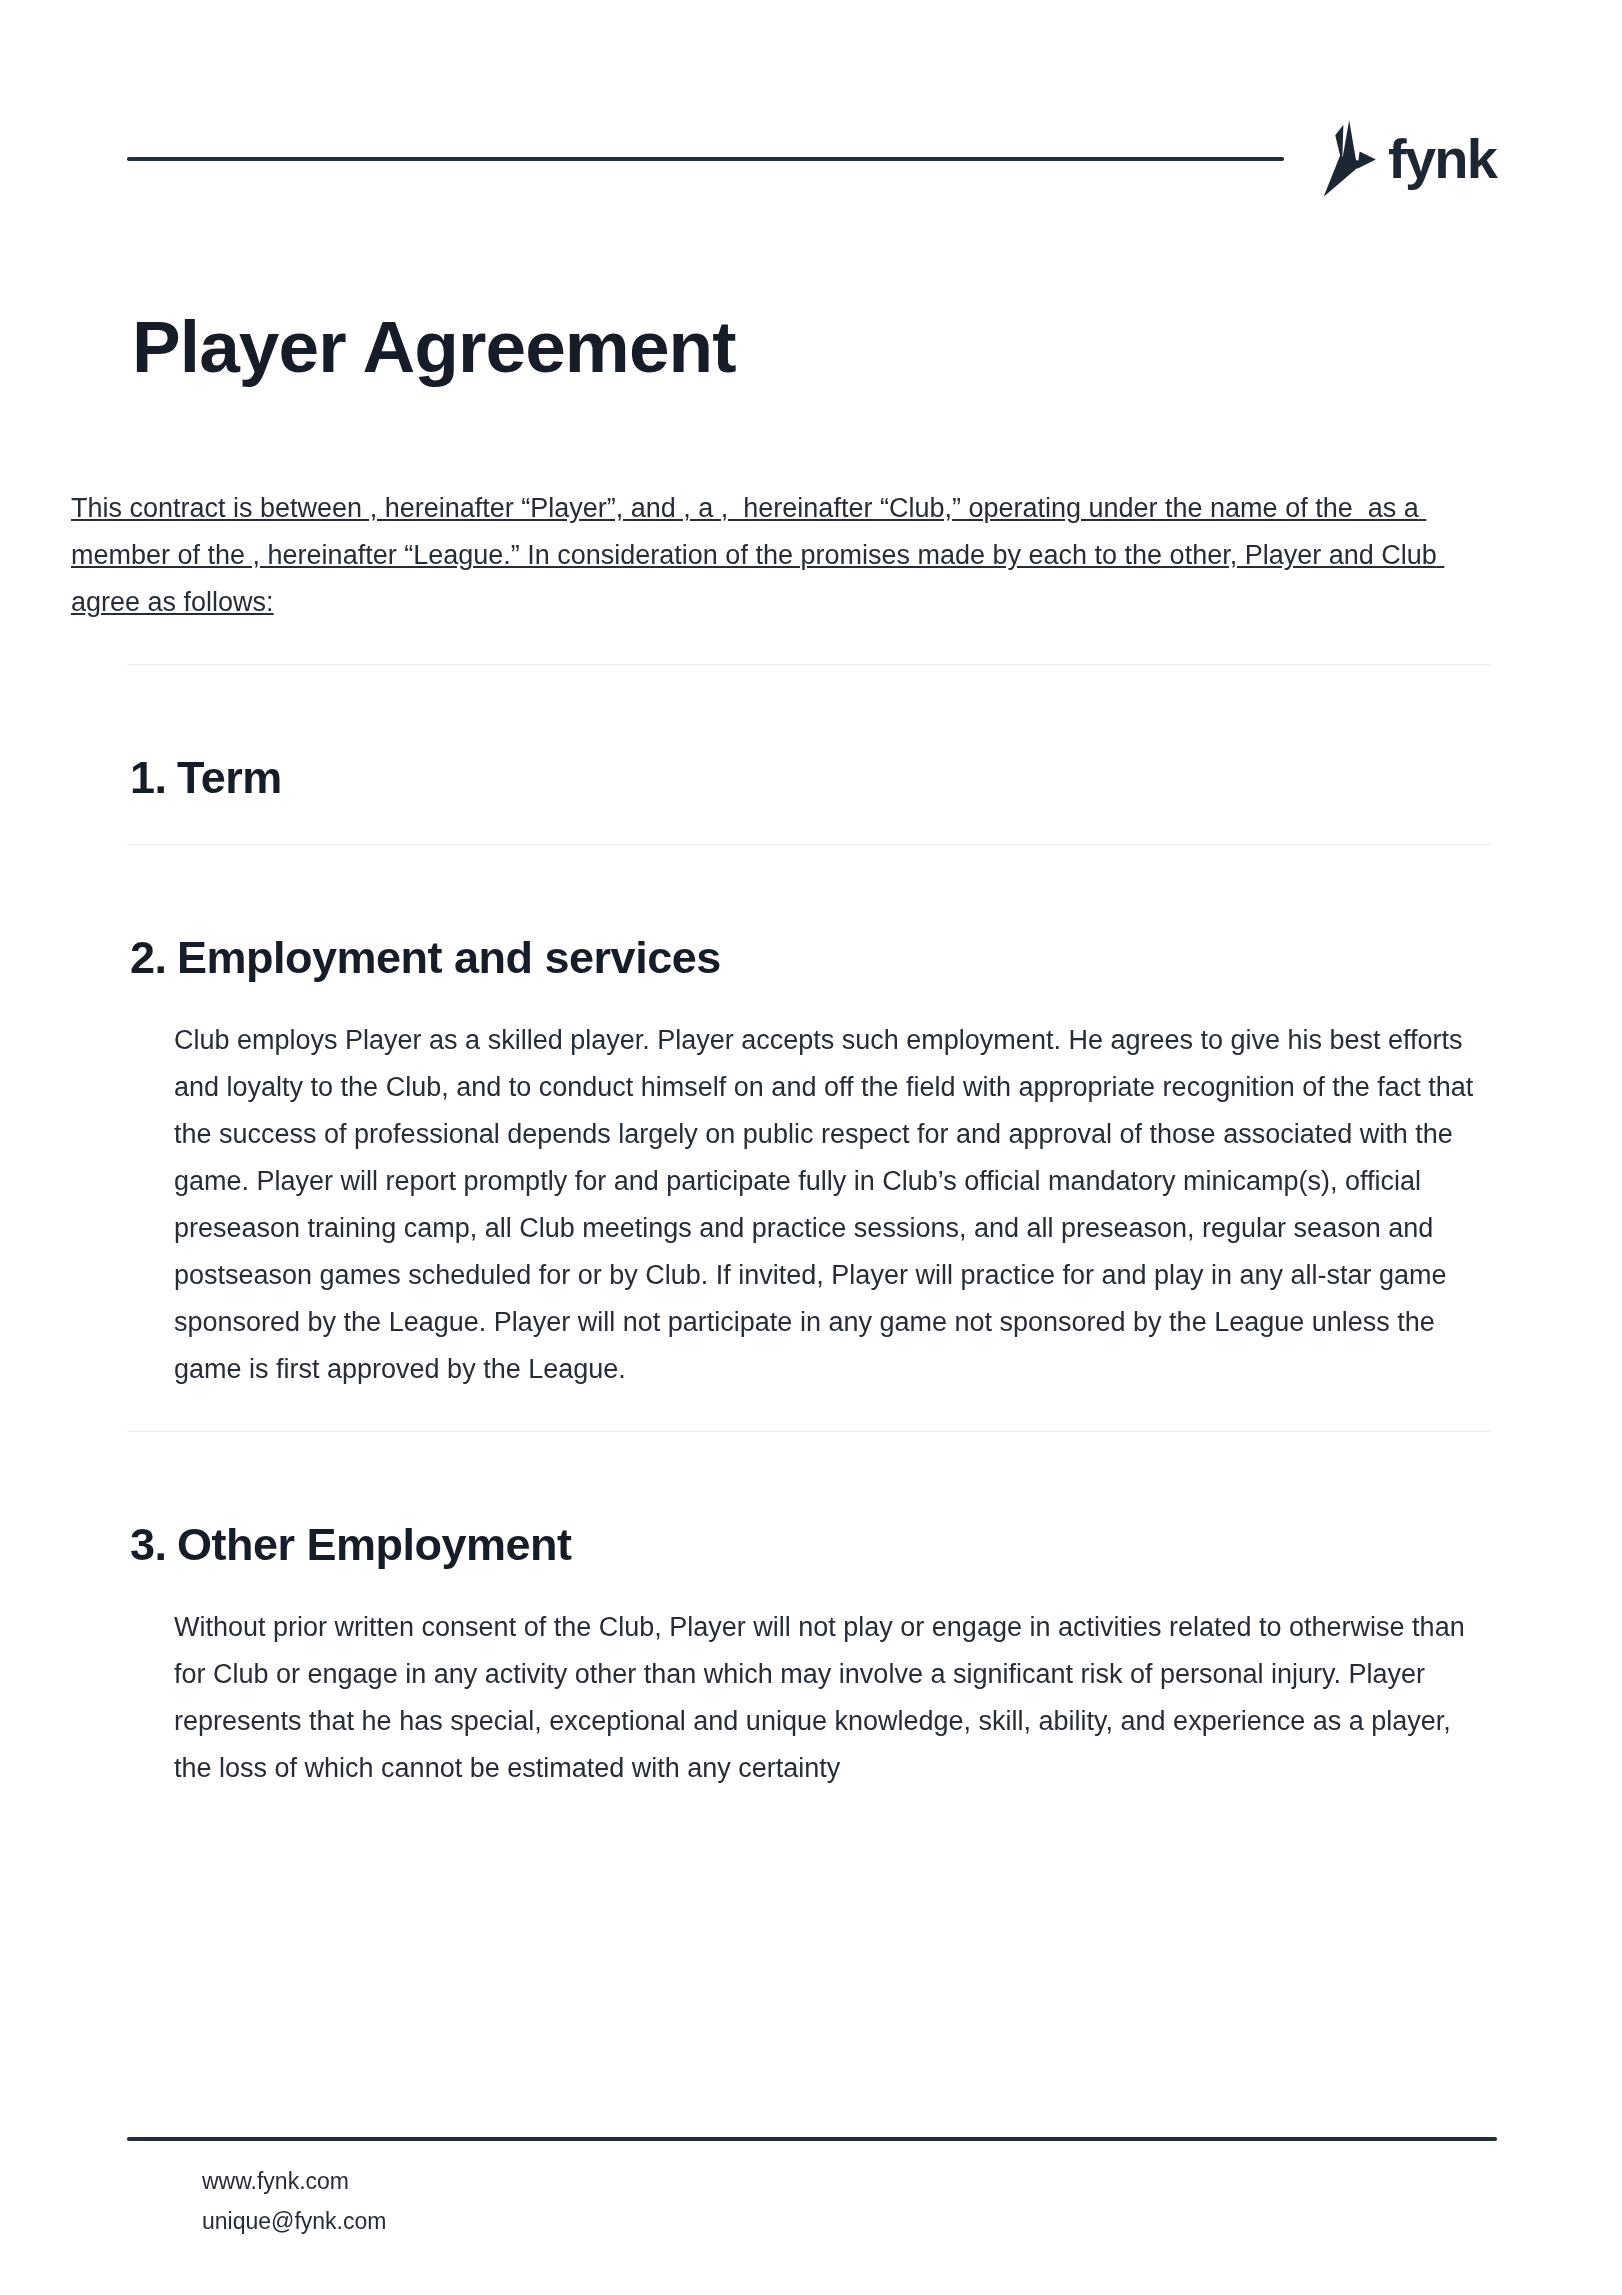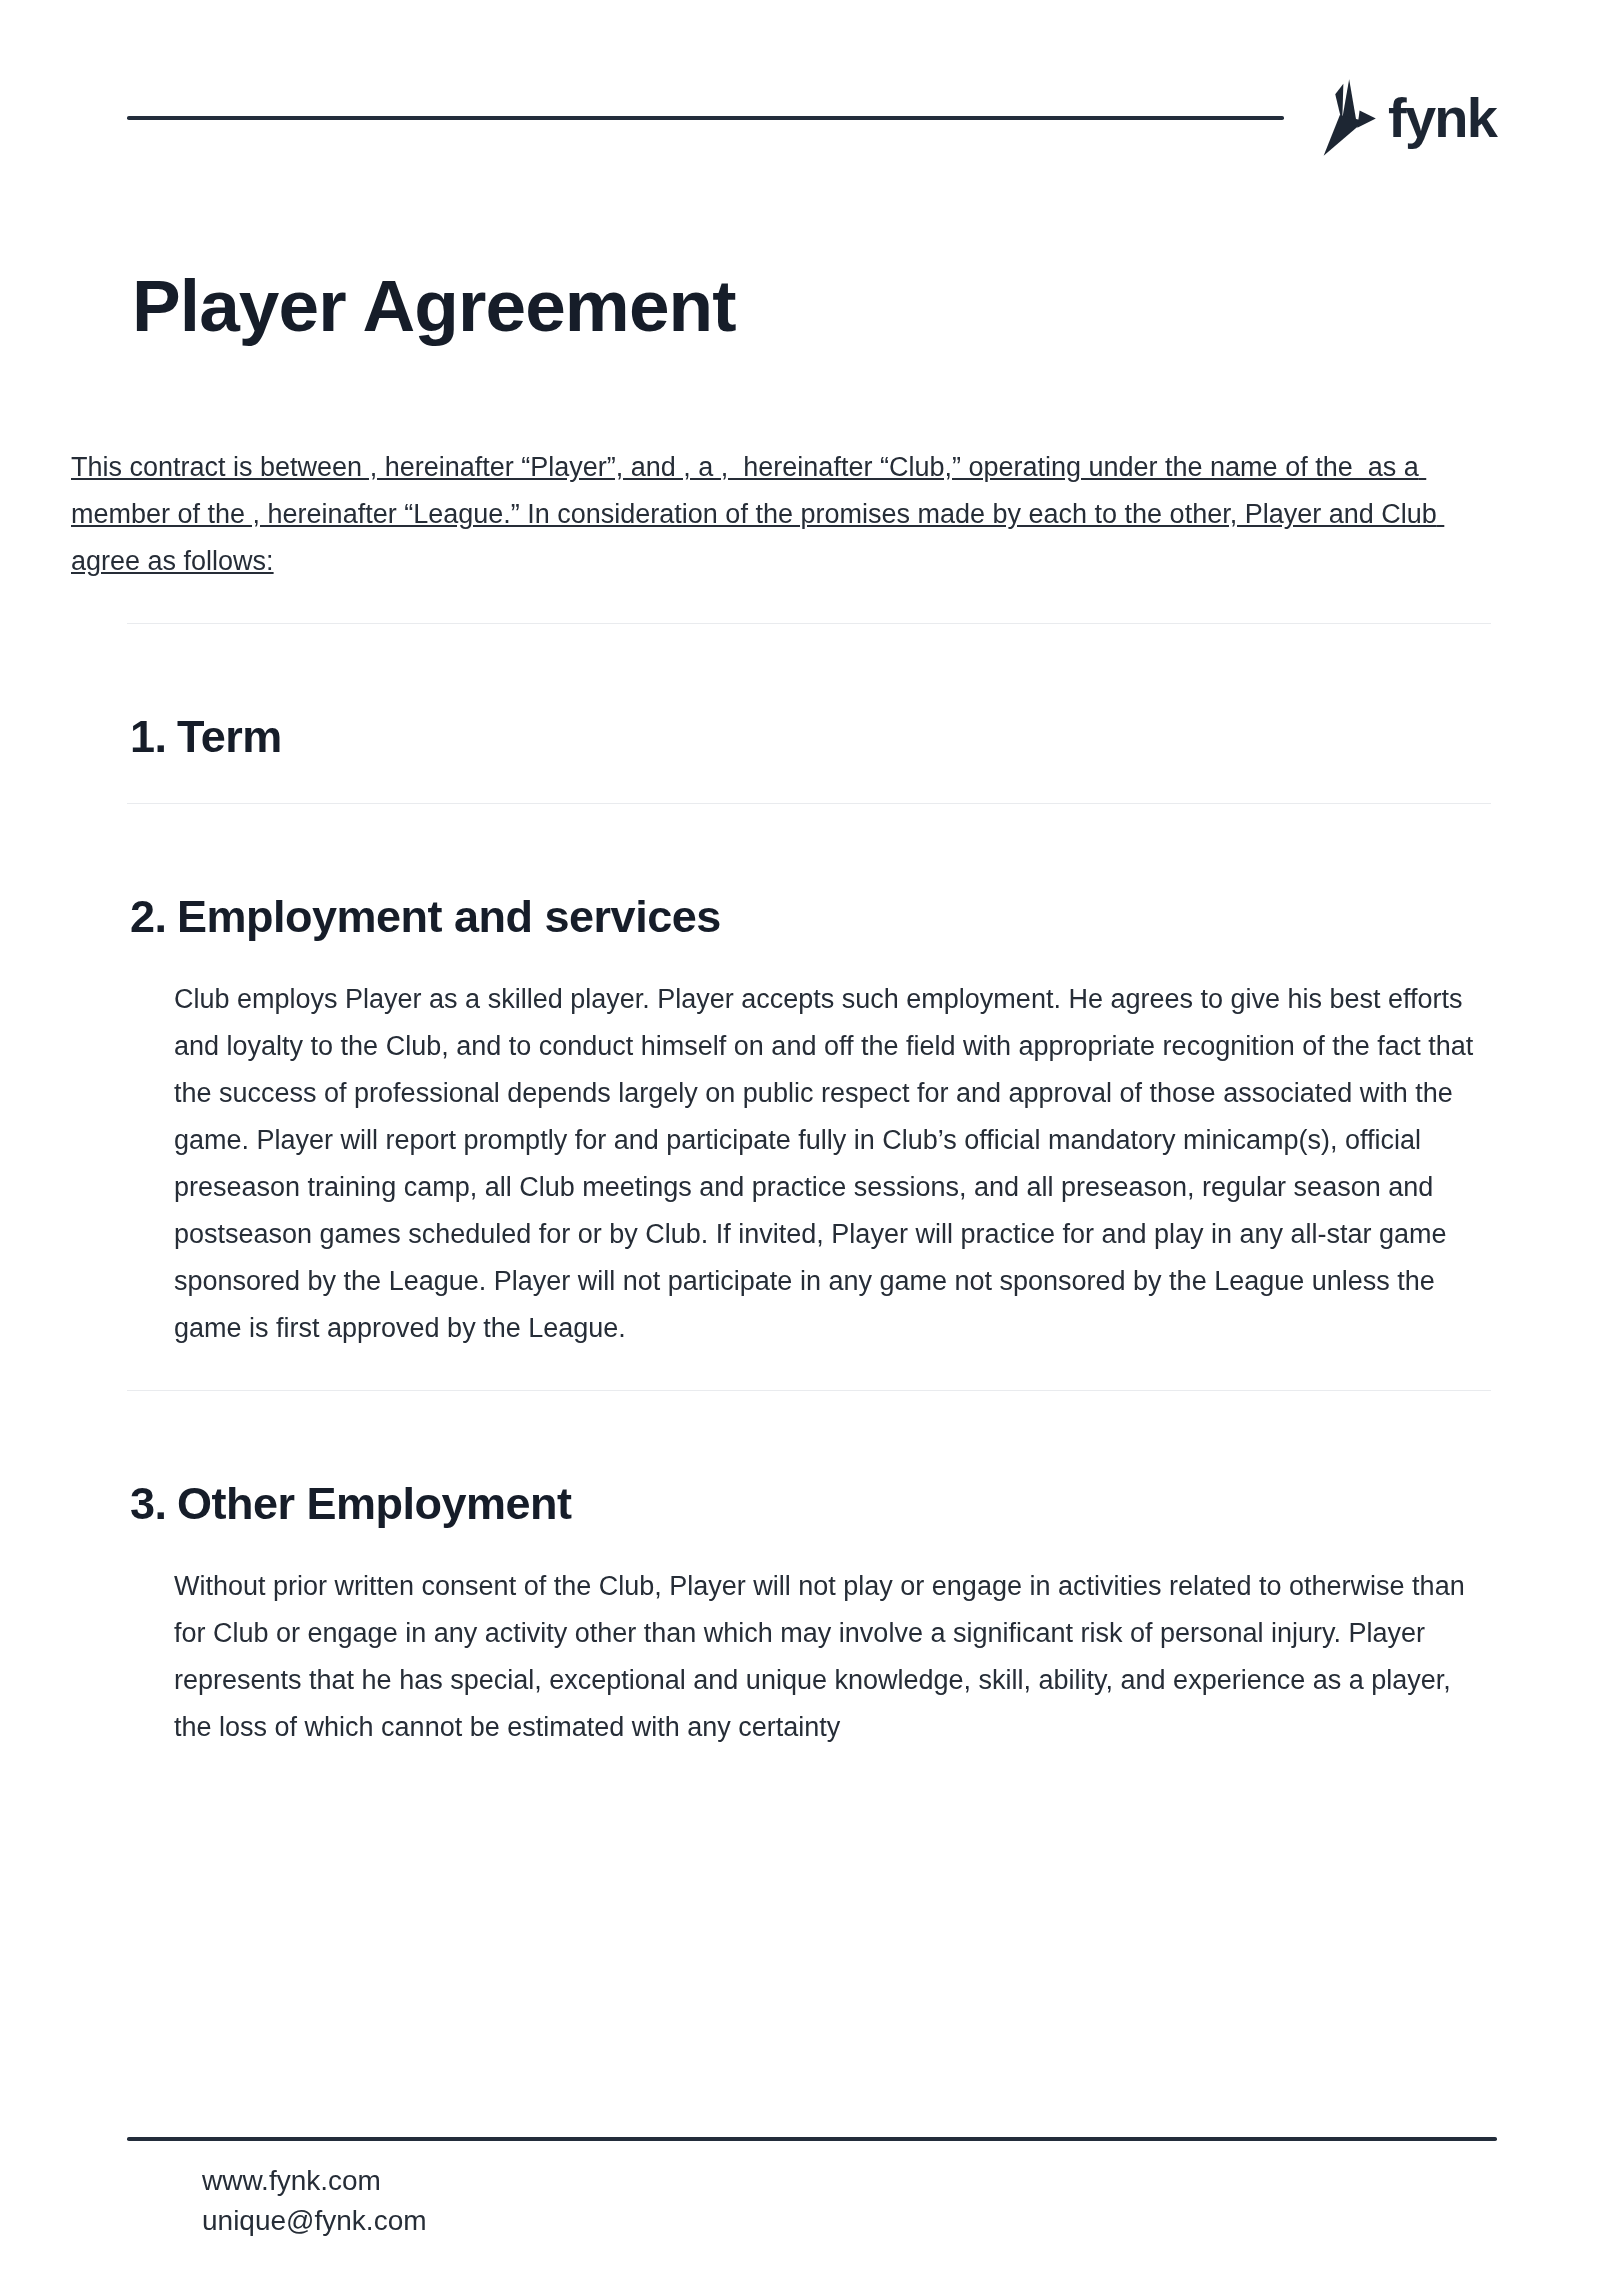--- a/index.html
+++ b/index.html
@@ -14,21 +14,21 @@
     margin: 0 auto;
     background: #ffffff;
     font-family: "Liberation Sans", "DejaVu Sans", sans-serif;
     color: #262d37;
     overflow: hidden;
   }
 
   
   .header {
     margin: 0 127px;
-    padding-top: 79px;
+    padding-top: 120px;
     display: flex;
     align-items: center;
   }
   .header-rule {
     flex: 1;
     height: 3.6px;
     background: #232d3b;
     border-radius: 1.8px;
   }
   .logo {
@@ -101,21 +101,21 @@
     left: 127px;
     right: 126px;
   }
   .footer-rule {
     height: 3.6px;
     background: #232d3b;
     border-radius: 1.8px;
   }
   .footer-links {
     padding: 20px 0 0 75px;
-    font-size: 28px;
+    font-size: 23px;
     line-height: 40px;
     color: #262d37;
   }
 </style>
 </head>
 <body>
 
 <div class="page">
 
   <header class="header">

